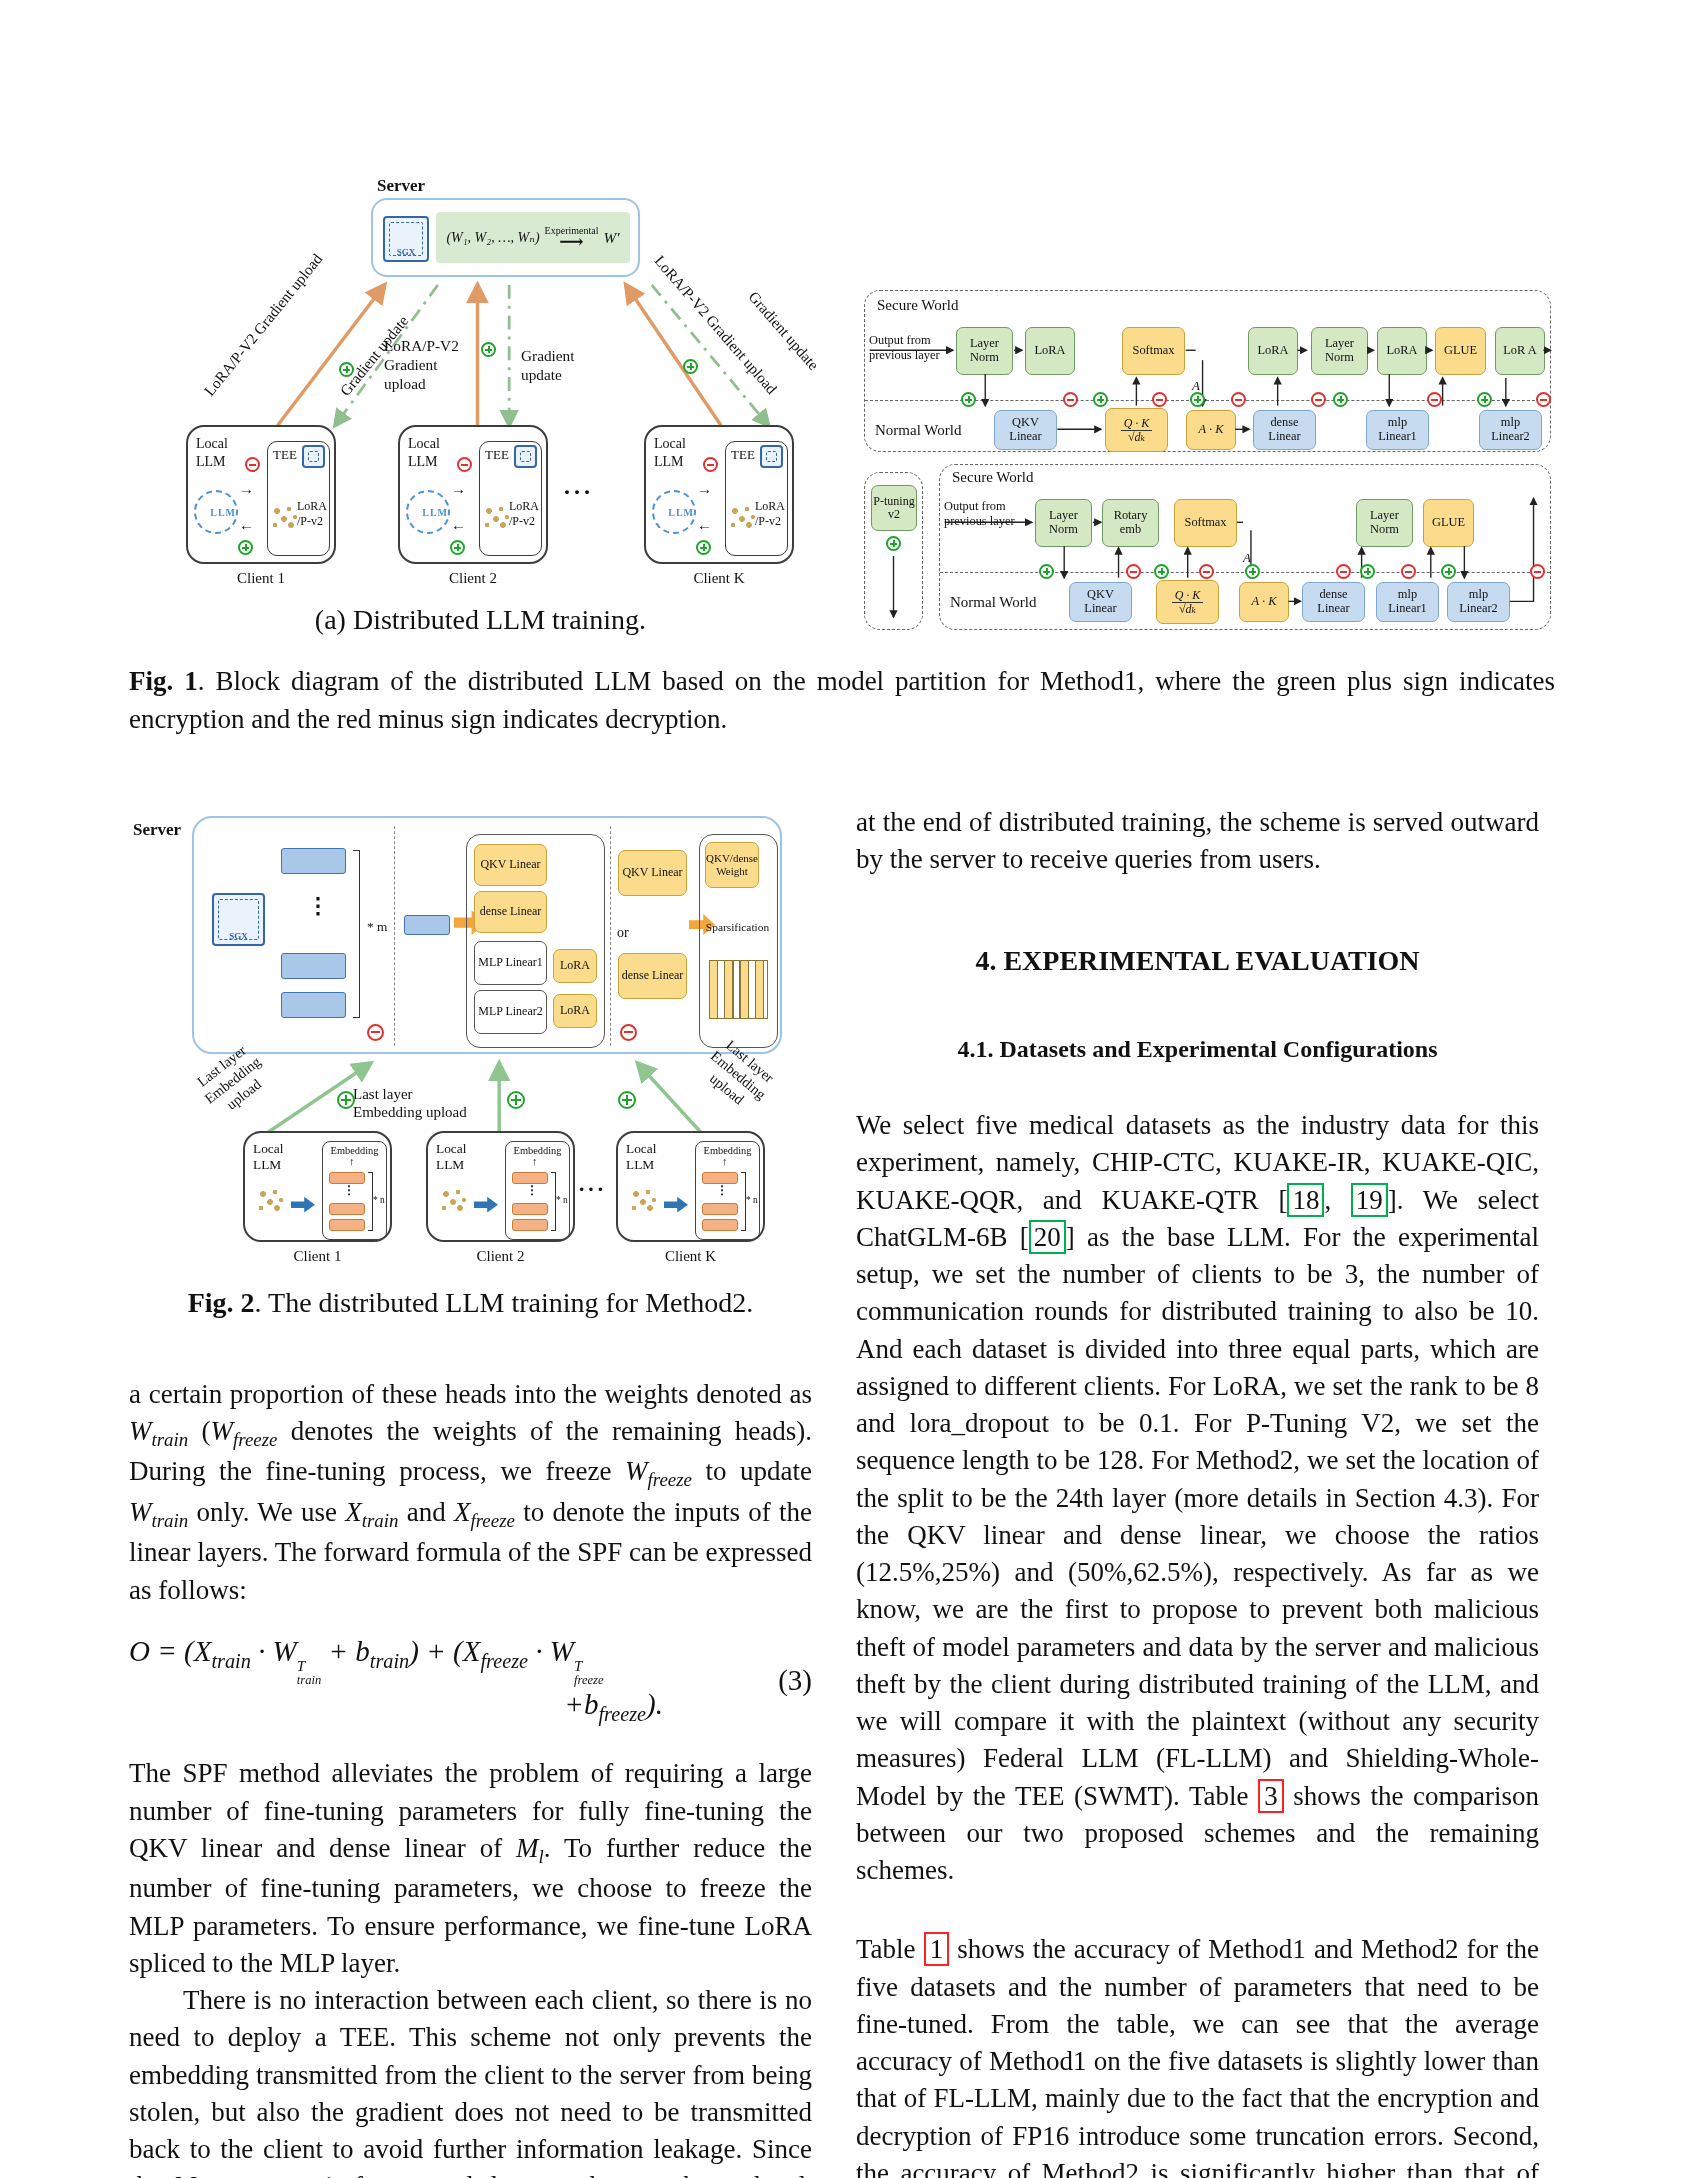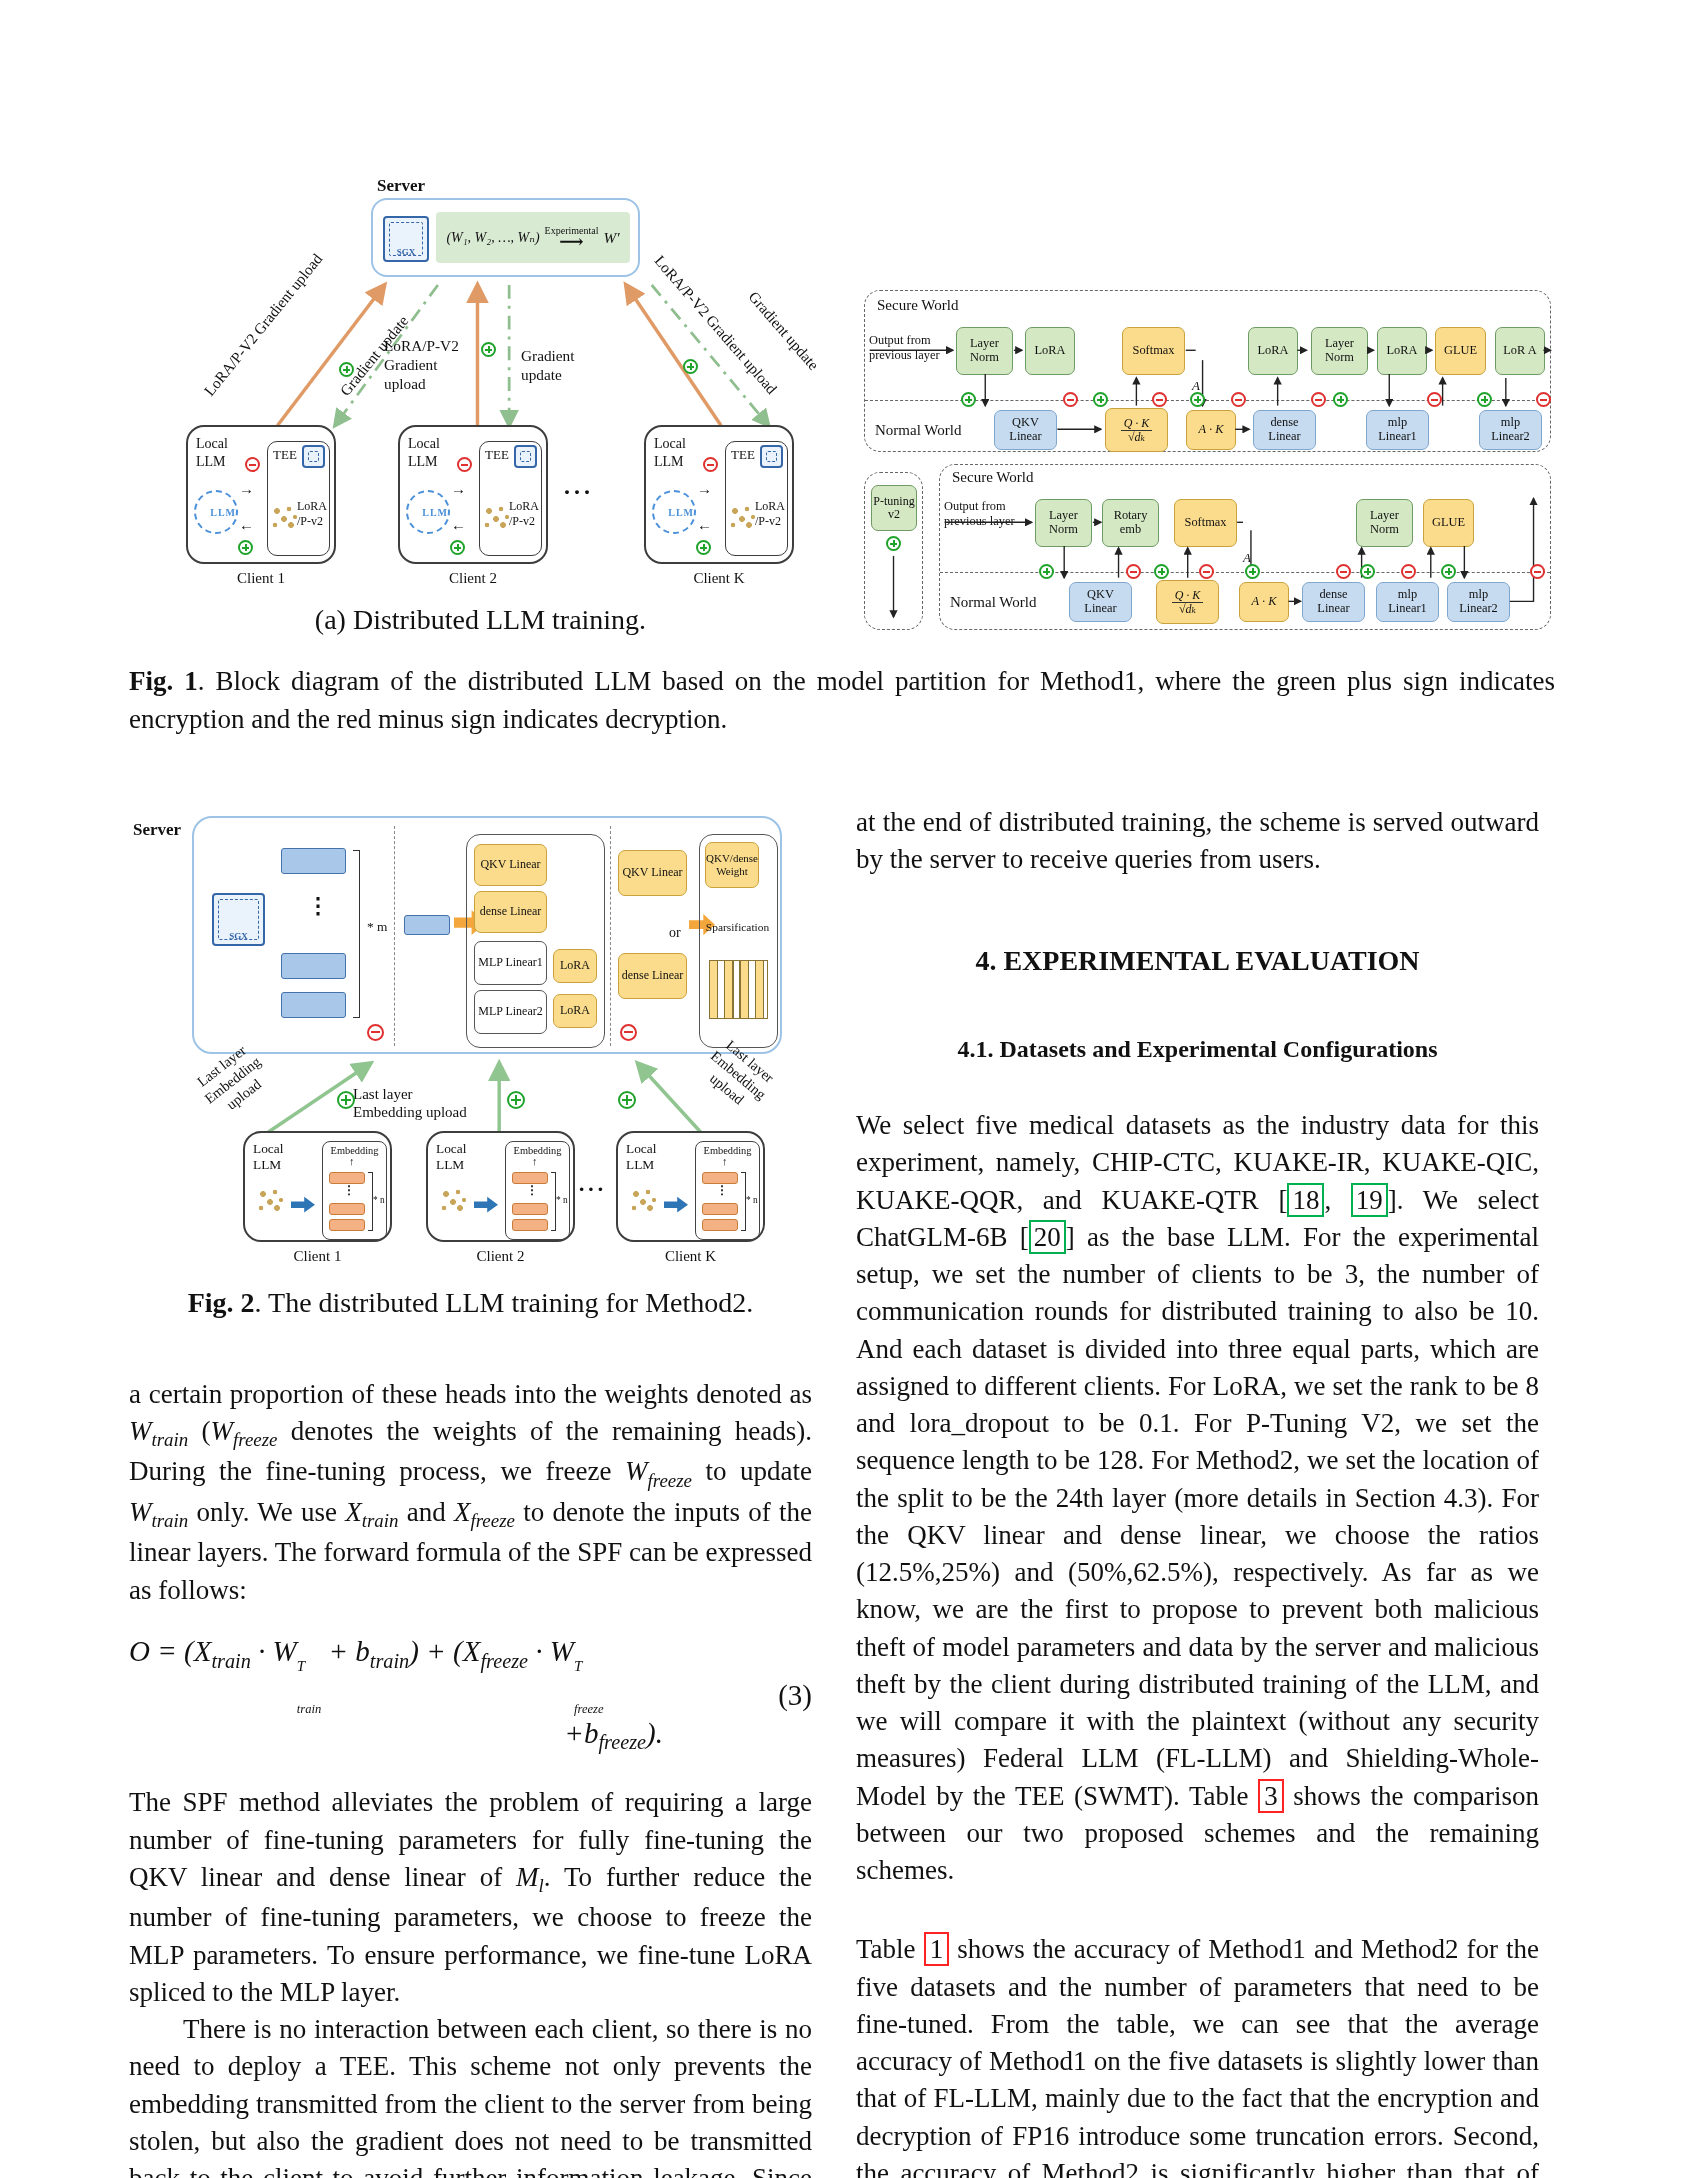--- a/index.html
+++ b/index.html
@@ -9,21 +9,21 @@
   
   p.body{font-size:27px;line-height:1.38;text-align:justify;margin:0;}
   .indent{text-indent:2em;}
   .figcap{font-size:27px;line-height:1.42;text-align:justify;}
   .subcap{font-size:28px;text-align:center;}
   .h-center{font-weight:bold;font-size:28px;text-align:center;}
   .h-sub{font-weight:bold;font-size:24px;text-align:center;}
   .cite{border:2.5px solid #00B050;padding:0 3px;}
   .tref{border:2.5px solid #FF2222;padding:0 4px;}
   .ss{display:inline-flex;flex-direction:column;align-items:flex-start;font-size:62%;line-height:1.05;vertical-align:-0.55em;}
-  sub{font-size:70%;margin-top:29px;}
+  sub{font-size:70%;}
   
   .fig{position:relative;}
   .abs{position:absolute;}
   .nb{position:absolute;display:flex;align-items:center;justify-content:center;text-align:center;
       font-size:12.4px;line-height:1.12;border-radius:7px;border:1.3px solid #555;box-sizing:border-box;padding:1px;background:#fff;}
   .g{background:#D5E8C4;border-color:#6D9B63;}
   .y{background:#FBDC8C;border-color:#C9A23C;}
   .bl{background:#C6DBF0;border-color:#7FA7CE;}
   .wh{background:#fff;border-color:#555;}
   .dashbox{position:absolute;border:1.6px dashed #666;border-radius:16px;box-sizing:border-box;}
@@ -389,21 +389,21 @@
         <div class="nb y" style="left:345px;top:87px;width:73px;height:42px;font-size:12px;">dense Linear</div>
         <div class="nb wh" style="left:345px;top:137px;width:73px;height:44px;font-size:12px;">MLP Linear1</div>
         <div class="nb wh" style="left:345px;top:186px;width:73px;height:44px;font-size:12px;">MLP Linear2</div>
         <div class="nb y" style="left:424px;top:145px;width:44px;height:34px;font-size:12px;">LoRA</div>
         <div class="nb y" style="left:424px;top:190px;width:44px;height:34px;font-size:12px;">LoRA</div>
 
         <div class="vdash" style="left:481px;top:22px;height:220px;"></div>
         <span class="circ minus" style="left:491px;top:220px;width:17px;height:17px;"></span>
 
         <div class="nb y" style="left:489px;top:46px;width:69px;height:46px;font-size:12px;">QKV Linear</div>
-        <span class="abs" style="left:540px;top:121px;font-size:14px;text-align:center;">or</span>
+        <span class="abs" style="left:488px;top:121px;font-size:14px;text-align:center;">or</span>
         <div class="nb y" style="left:489px;top:149px;width:69px;height:46px;font-size:12px;">dense Linear</div>
         <div class="barrow" style="left:560px;top:109px;width:26px;height:24px;"></div>
 
         <div class="abs" style="left:570px;top:30px;width:77px;height:212px;border:1.5px solid #555;border-radius:14px;"></div>
         <div class="nb y" style="left:576px;top:38px;width:54px;height:46px;font-size:11px;">QKV/dense Weight</div>
         <div class="abs" style="left:570px;top:117px;width:77px;text-align:center;font-size:11.4px;">Sparsification</div>
         <div class="stripes" style="left:580px;top:156px;width:57px;height:57px;"></div>
 
         <div class="rot mlines" style="left:44px;top:249px;width:119px;transform:rotate(-38deg);font-size:14.4px;">
           <span>Last layer</span>

